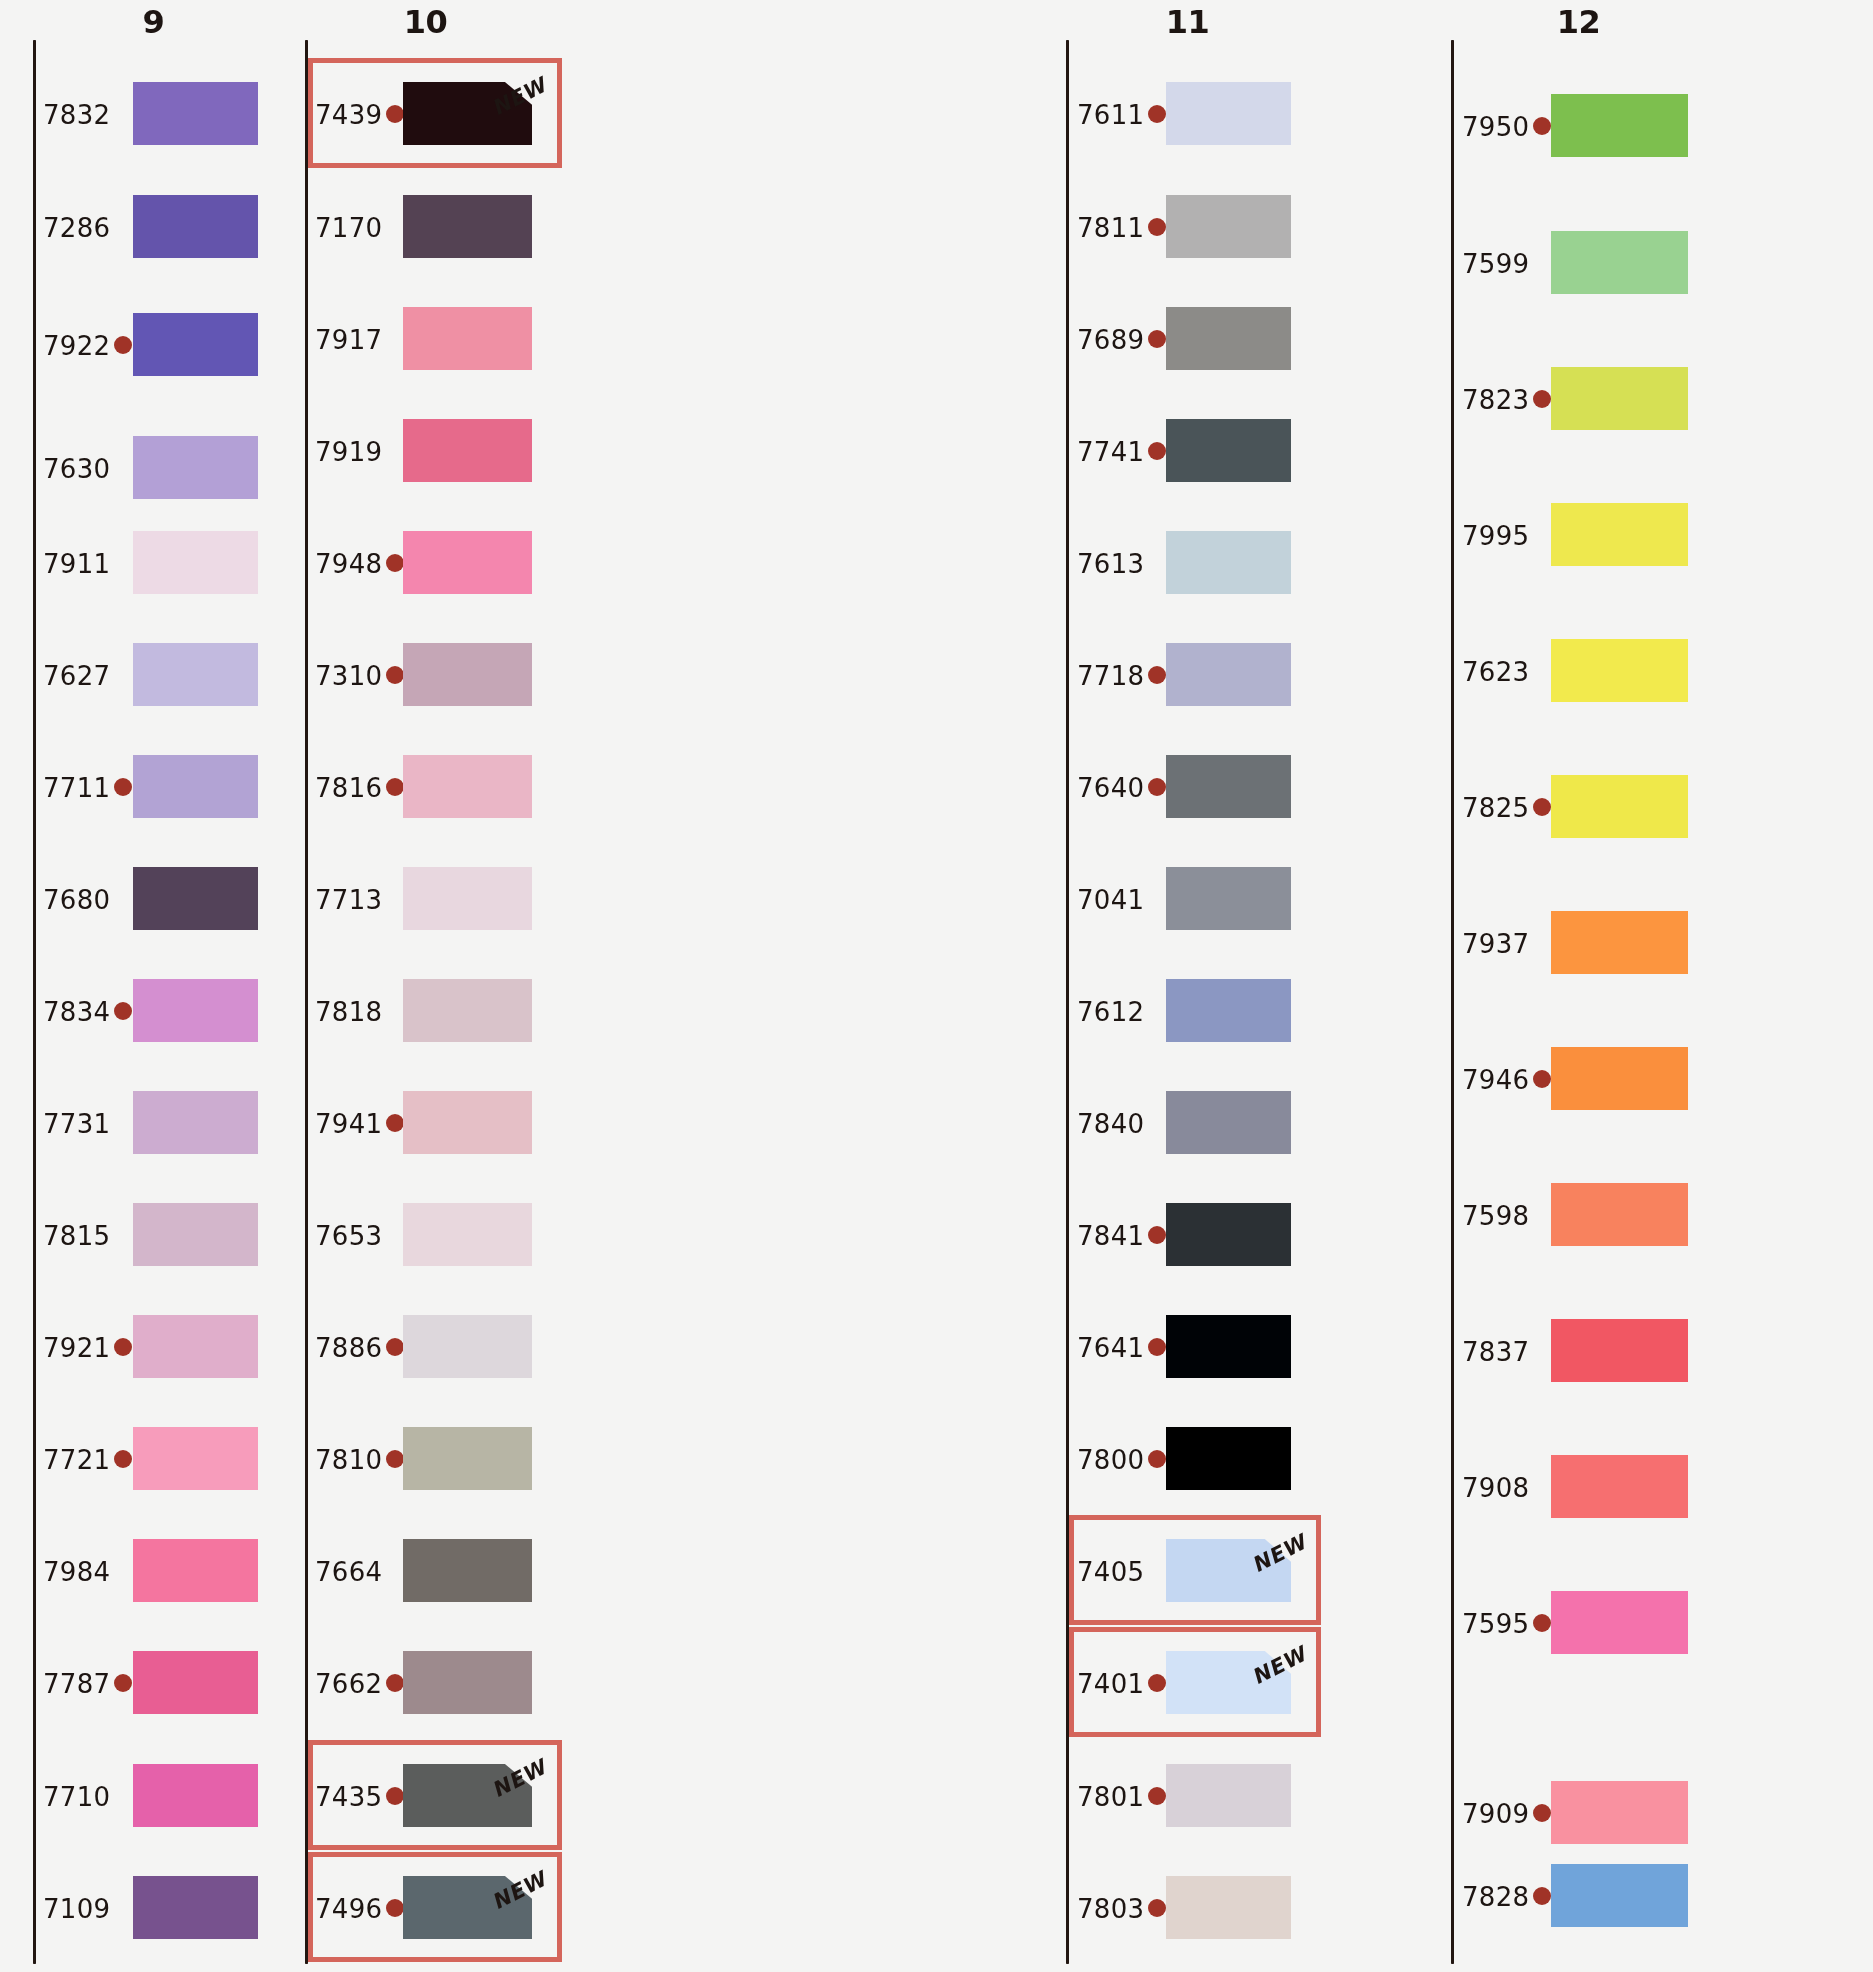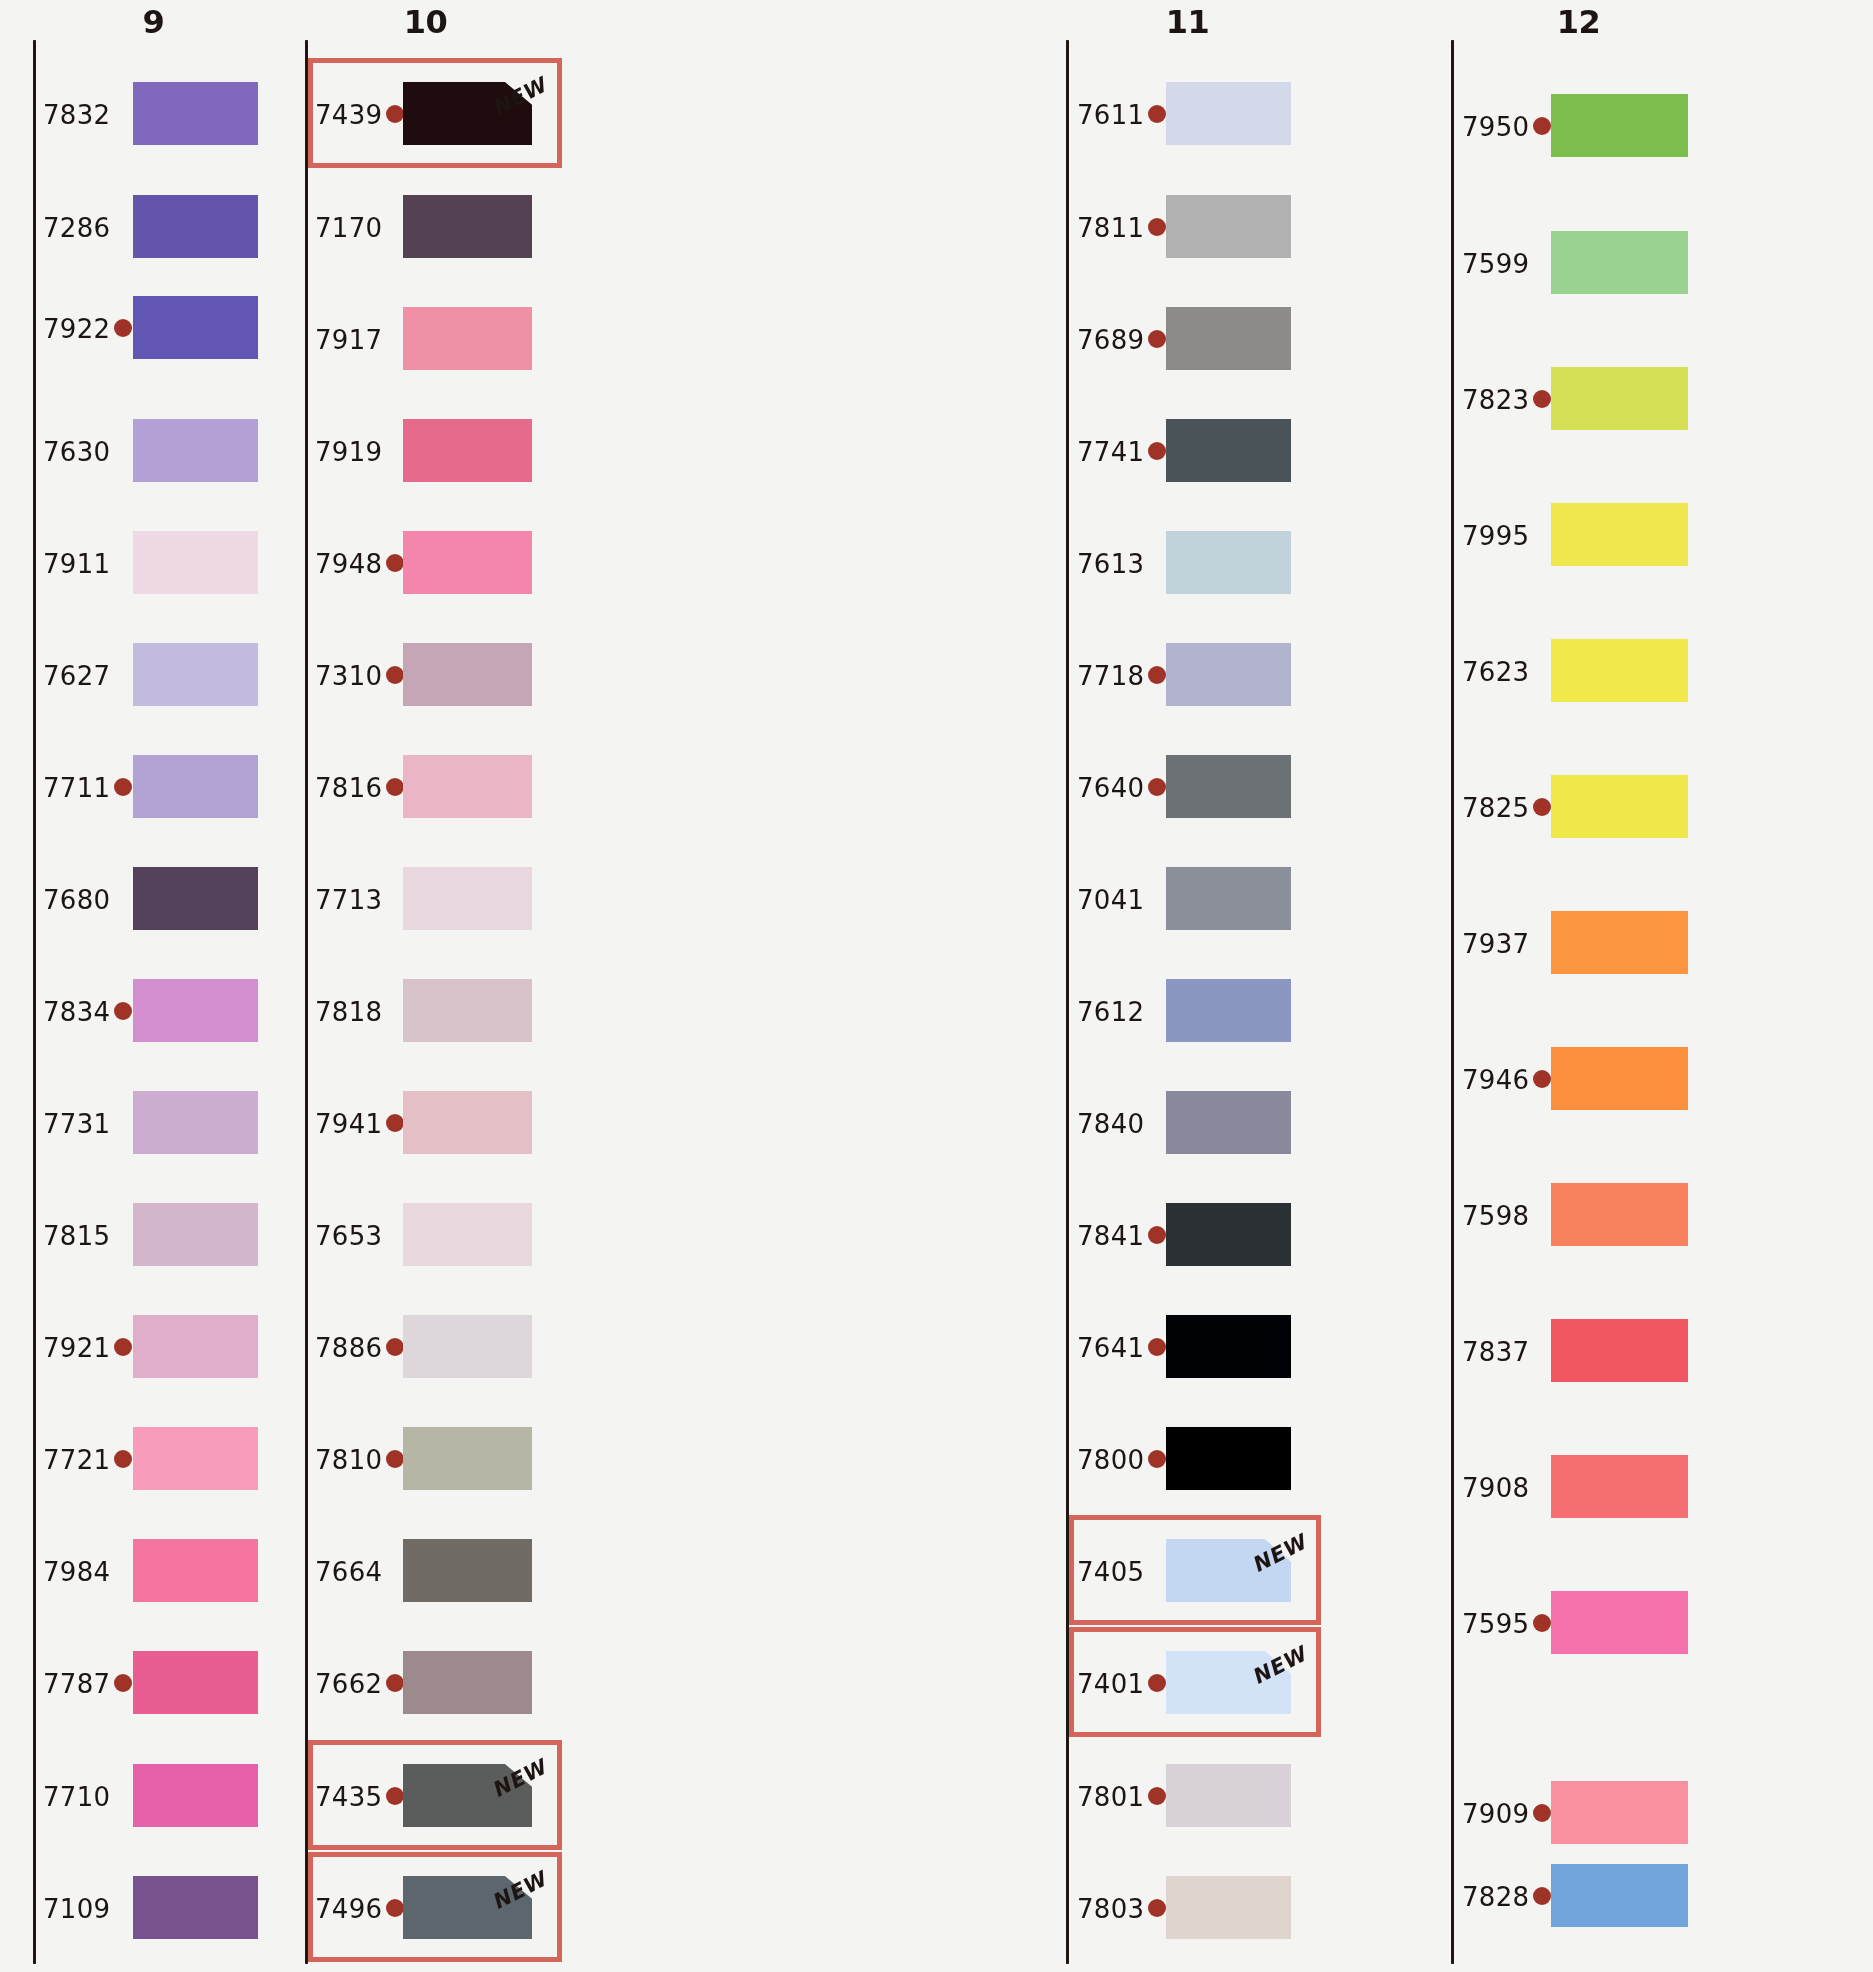--- a/index.html
+++ b/index.html
@@ -115,28 +115,28 @@
         <div class="swatch-wrap" style="left: 133px; top: 24px; width: 125px; height: 63px;">
           <div class="swatch" style="background: rgb(128, 104, 189);"></div>
         </div>
       </div>
       <div class="row" style="top: 171px; height: 112px; width: 1874px;">
         <span class="row-label" style="left: 43px; top: 44px;">7286</span>
         <div class="swatch-wrap" style="left: 133px; top: 24px; width: 125px; height: 63px;">
           <div class="swatch" style="background: rgb(100, 84, 171);"></div>
         </div>
       </div>
-      <div class="row" style="top: 272px; height: 112px; width: 1514px;">
+      <div class="row" style="top: 289px; height: 112px; width: 1514px;">
         <span class="row-label" style="left: 43px; top: 44px;">7922</span>
         <span class="row-dot" style="left: 114px; top: 47px; background: rgb(160, 51, 39);"></span>
         <div class="swatch-wrap" style="left: 133px; top: 24px; width: 125px; height: 63px;">
           <div class="swatch" style="background: rgb(98, 86, 180);"></div>
         </div>
       </div>
-      <div class="row" style="top: 395px; height: 112px; width: 1874px;">
+      <div class="row" style="top: 412px; height: 112px; width: 1874px;">
         <span class="row-label" style="left: 43px; top: 44px;">7630</span>
         <div class="swatch-wrap" style="left: 133px; top: 24px; width: 125px; height: 63px;">
           <div class="swatch" style="background: rgb(179, 160, 214);"></div>
         </div>
       </div>
       <div class="row" style="top: 507px; height: 112px; width: 1874px;">
         <span class="row-label" style="left: 43px; top: 44px;">7911</span>
         <div class="swatch-wrap" style="left: 133px; top: 24px; width: 125px; height: 63px;">
           <div class="swatch" style="background: rgb(237, 218, 229);"></div>
         </div>

